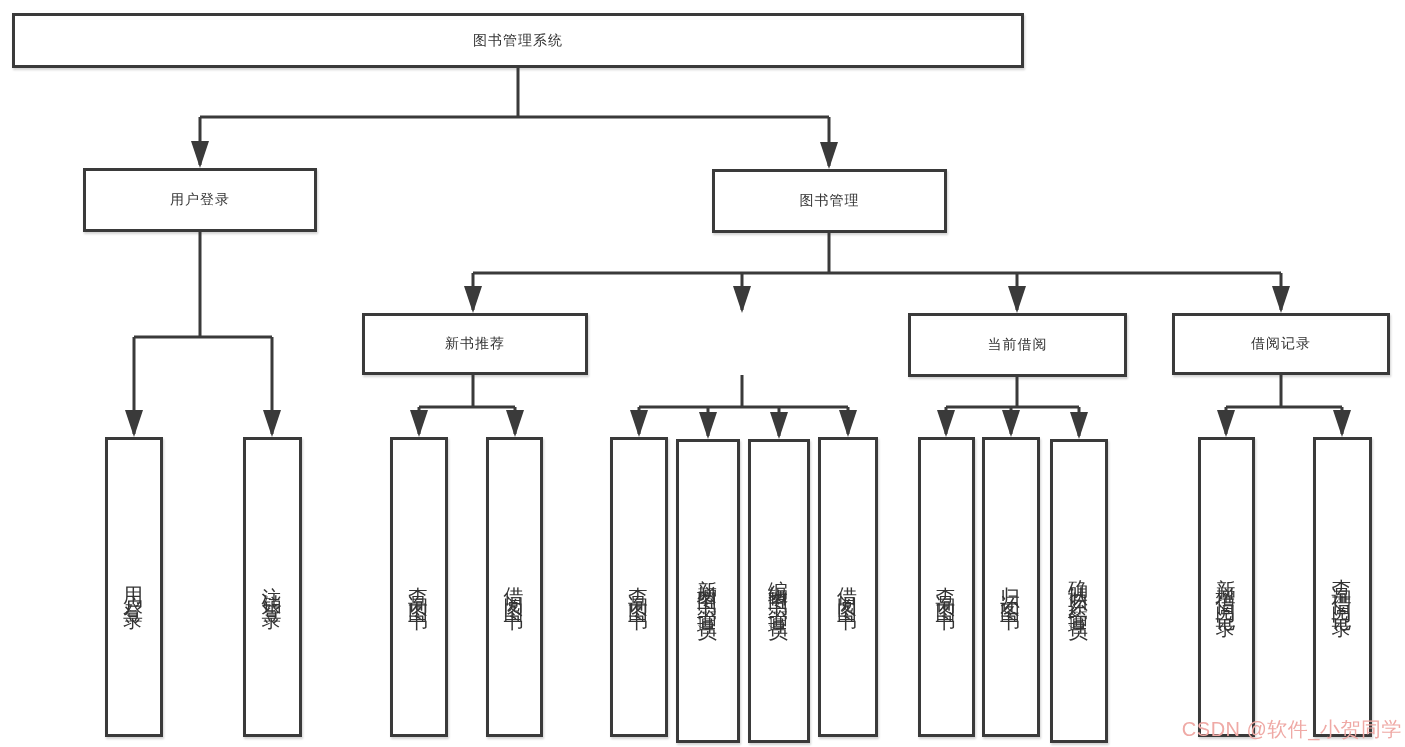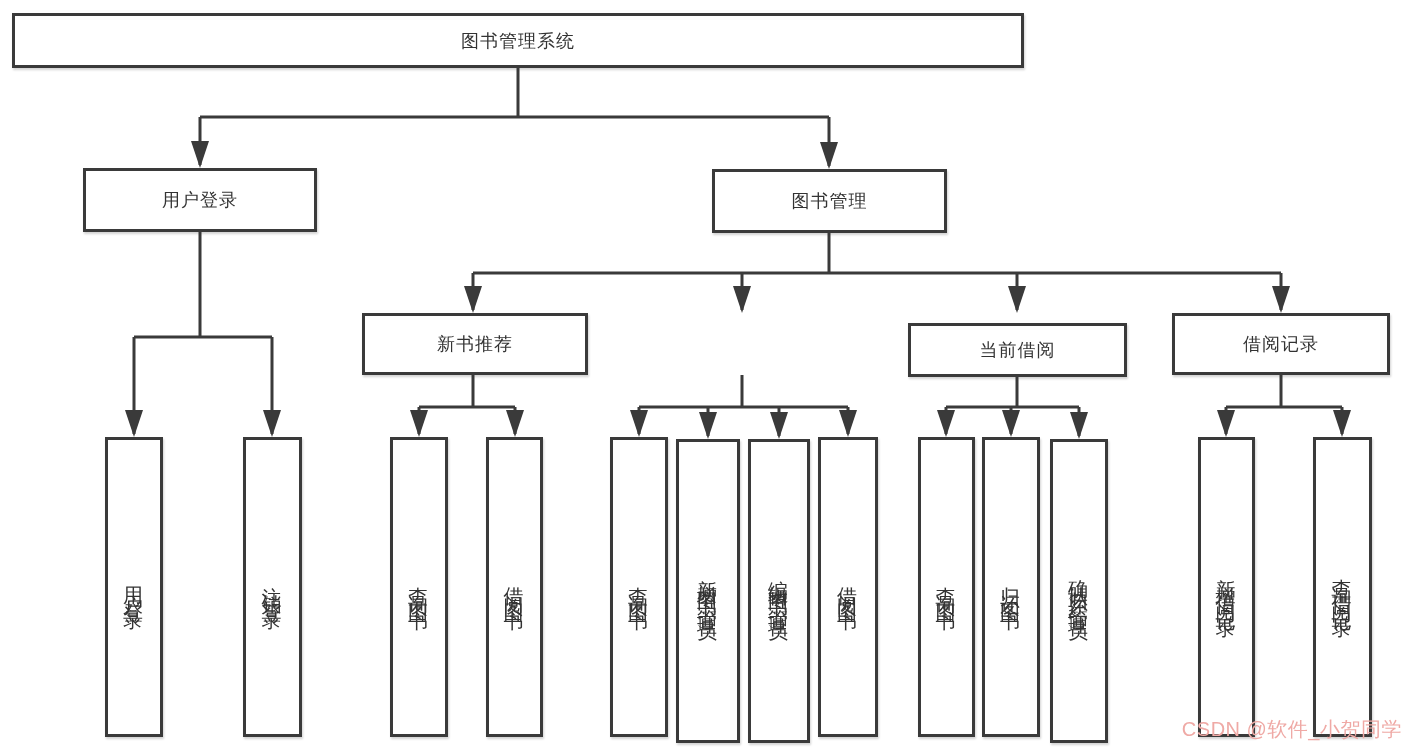--- a/index.html
+++ b/index.html
@@ -32,21 +32,21 @@
     stroke:none;
   }
   .node{
     position:absolute;
     box-sizing:border-box;
     border:3px solid var(--line);
     background:#fff;
     display:flex;
     align-items:center;
     justify-content:center;
-    font-size:18px;
+    font-size:14px;
     letter-spacing:1px;
     color:var(--text);
     box-shadow:1px 2px 2px rgba(60,60,60,0.22);
   }
   .leaf{
     position:absolute;
     box-sizing:border-box;
     top:437px;
     height:300px;
     border:3px solid var(--line);
@@ -61,21 +61,21 @@
     color:var(--text);
     box-shadow:1px 2px 2px rgba(60,60,60,0.22);
   }
   .leaf.tall{top:439px;height:304px;letter-spacing:6px;}
   
   #b-root   {left:12px;  top:13px;  width:1012px; height:55px;}
   #b-login  {left:83px;  top:168px; width:234px;  height:64px;}
   #b-mgmt   {left:712px; top:169px; width:235px;  height:64px;}
   #b-rec    {left:362px; top:313px; width:226px;  height:62px;}
   #b-borrow {left:634px; top:313px; width:217px;  height:62px;}
-  #b-current{left:908px; top:323px; width:219px;  height:54px;}
+  #b-current{left:908px; top:313px; width:219px;  height:64px;}
   #b-records{left:1172px;top:313px; width:218px;  height:62px;}
   
   #l-user   {left:105px; width:58px;}
   #l-logout {left:243px; width:59px;}
   #l-nq     {left:390px; width:58px;}
   #l-nb     {left:486px; width:57px;}
   #l-bq     {left:610px; width:58px;}
   #l-badd   {left:676px; width:64px;}
   #l-bedit  {left:748px; width:62px;}
   #l-bb     {left:818px; width:60px;}

